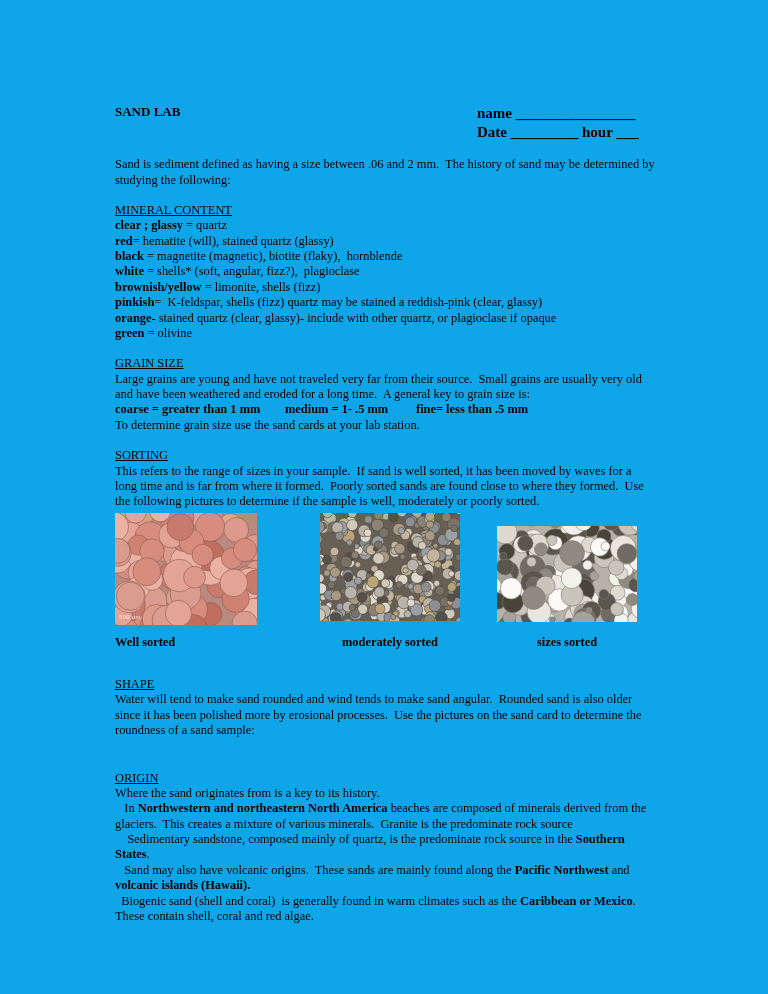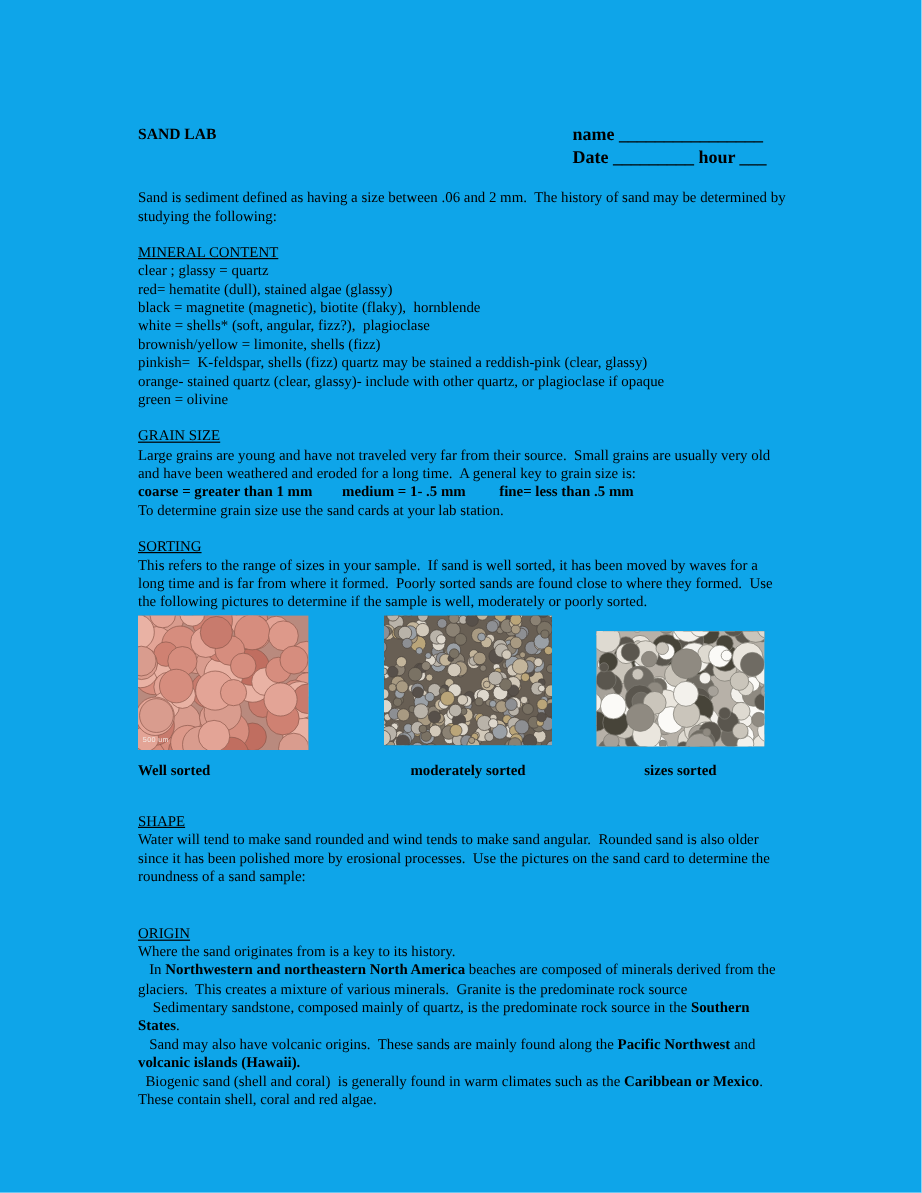--- a/index.html
+++ b/index.html
@@ -16,21 +16,21 @@
     padding:104px 113px 30px 115px;
     overflow:hidden;
   }
   .hdr { display:flex; align-items:flex-start; margin-bottom:16px; }
   .hdr-title { font-weight:bold; font-size:13px; }
   .hdr-right { margin-left:auto; width:178px; font-weight:bold; font-size:15px; }
   .hdr-right div { white-space:pre; }
   p, .keyline { white-space:pre-wrap; }
   .mb { margin-bottom:15px; }
   .heading { text-decoration:underline; }
-  .keyline b { font-weight:normal; }
+  .keyline b { font-weight:bold; }
   .grainkey { font-weight:bold; }
   .figrow { display:flex; align-items:flex-start; margin-top:3px; height:116px; }
   .figcol1 { width:142px; margin-right:63px; }
   .figcol2 { width:140px; margin-right:37px; }
   .figcol3 { width:140px; }
   .sand-fig { position:relative; overflow:hidden; }
   .sand-fig svg { display:block; }
   .fig1 { width:142px; height:112px; }
   .fig2 { width:140px; height:108px; }
   .fig3 { width:140px; height:96px; margin-top:13px; }
@@ -57,21 +57,21 @@
       <div>name ________________</div>
       <div>Date _________ hour ___</div>
     </div>
   </div>
 
   <p class="mb">Sand is sediment defined as having a size between .06 and 2 mm.  The history of sand may be determined by studying the following:</p>
 
   <div>
     <div class="heading">MINERAL CONTENT</div>
     <div class="keyline"><b>clear ; glassy</b><span> = quartz</span></div>
-    <div class="keyline"><b>red</b><span>= hematite (dull), stained algae (glassy)</span></div>
+    <div class="keyline"><b>red</b><span>= hematite (will), stained quartz (glassy)</span></div>
     <div class="keyline"><b>black</b><span> = magnetite (magnetic), biotite (flaky),  hornblende</span></div>
     <div class="keyline"><b>white</b><span> = shells* (soft, angular, fizz?),  plagioclase</span></div>
     <div class="keyline"><b>brownish/yellow</b><span> = limonite, shells (fizz)</span></div>
     <div class="keyline"><b>pinkish</b><span>=  K-feldspar, shells (fizz) quartz may be stained a reddish-pink (clear, glassy)</span></div>
     <div class="keyline"><b>orange</b><span>- stained quartz (clear, glassy)- include with other quartz, or plagioclase if opaque</span></div>
     <div class="keyline mb"><b>green</b><span> = olivine</span></div>
   </div>
 
   <div>
     <div class="heading">GRAIN SIZE</div>

